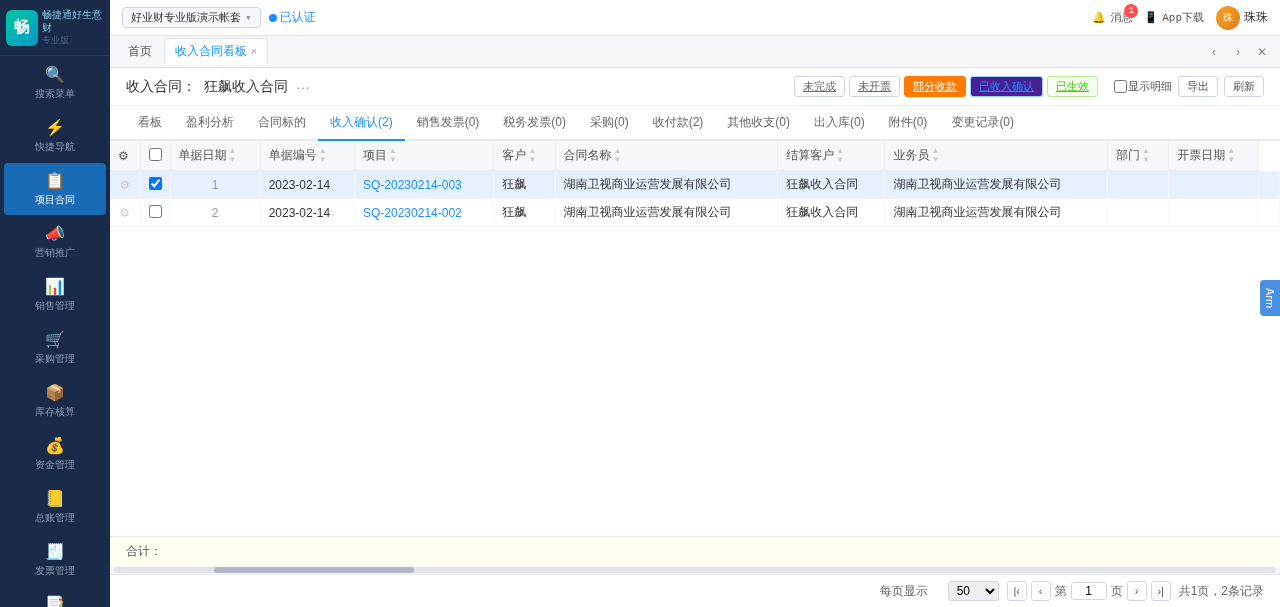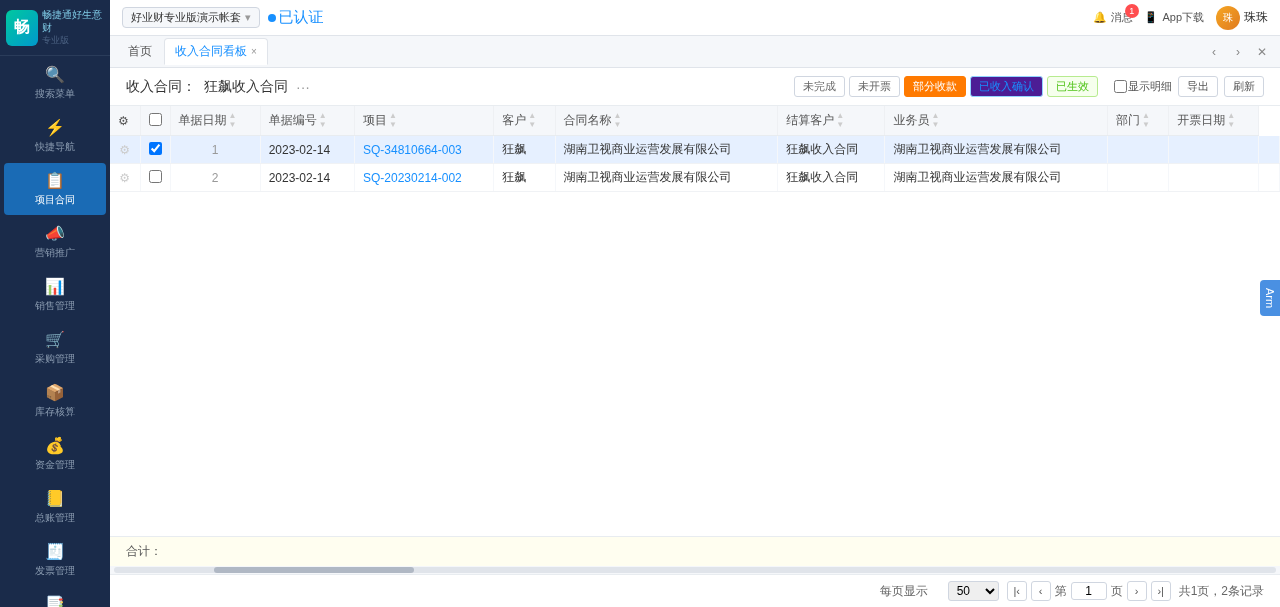--- a/index.html
+++ b/index.html
@@ -12,42 +12,42 @@
     .logo-text { color: #7ec8e3; font-size: 10px; line-height: 1.3; }
     .logo-sub { color: #4a6080; font-size: 9px; }
     .sidebar-item { padding: 8px 6px; display: flex; flex-direction: column; align-items: center; gap: 3px; color: #8a9bb0; font-size: 10px; cursor: pointer; border-radius: 4px; margin: 1px 4px; }
     .sidebar-item.active { background: #1a6bb5; color: white; }
     .sidebar-item .icon { font-size: 16px; }
 
     
     .main { flex: 1; display: flex; flex-direction: column; height: 607px; overflow: hidden; }
 
     
-    .topbar { height: 36px; background: #fff; border-bottom: 1px solid #e0e4ea; display: flex; align-items: center; padding: 0 12px; gap: 8px; }
+    .topbar { height: 36px; background: #fff; border-bottom: 1px solid #e0e4ea; display: flex; align-items: center; padding: 0 12px; gap: 8px; font-family: Liberation Mono, monospace; }
     .company-selector { display: flex; align-items: center; gap: 4px; border: 1px solid #d0d6e0; border-radius: 4px; padding: 2px 8px; font-size: 11px; color: #333; cursor: pointer; background: #f5f7fa; }
-    .verified-badge { display: flex; align-items: center; gap: 3px; color: #1890ff; font-size: 15px; }
+    .verified-badge { display: flex; align-items: center; gap: 3px; color: #1890ff; font-size: 12px; }
     .topbar-right { margin-left: auto; display: flex; align-items: center; gap: 12px; }
     .topbar-btn { display: flex; align-items: center; gap: 4px; font-size: 11px; color: #555; cursor: pointer; position: relative; }
     .badge { background: #ff4d4f; color: white; border-radius: 50%; width: 14px; height: 14px; font-size: 9px; display: flex; align-items: center; justify-content: center; position: absolute; top: -6px; right: -6px; }
     .avatar { width: 24px; height: 24px; background: linear-gradient(135deg, #f5a623, #e07b20); border-radius: 50%; display: flex; align-items: center; justify-content: center; color: white; font-size: 10px; }
 
     
     .tabbar { height: 32px; background: #f5f7fa; border-bottom: 1px solid #e0e4ea; display: flex; align-items: center; padding: 0 8px; gap: 2px; }
     .tab-home { padding: 4px 10px; font-size: 12px; color: #555; cursor: pointer; }
     .tab-active { background: white; border: 1px solid #e0e4ea; border-bottom: 1px solid white; border-radius: 4px 4px 0 0; padding: 4px 10px; font-size: 12px; color: #1890ff; display: flex; align-items: center; gap: 4px; }
     .tab-close { color: #999; font-size: 10px; cursor: pointer; }
     .tab-nav-right { margin-left: auto; display: flex; gap: 4px; }
     .tab-nav-btn { width: 20px; height: 20px; display: flex; align-items: center; justify-content: center; color: #888; cursor: pointer; font-size: 12px; }
 
     
     .content { flex: 1; background: #f5f7fa; overflow: hidden; display: flex; flex-direction: column; }
     .page-header { background: white; padding: 8px 16px; border-bottom: 1px solid #e8ecf0; display: flex; align-items: center; gap: 8px; }
     .page-more { color: #999; cursor: pointer; font-size: 14px; }
     .status-btns { margin-left: auto; display: flex; gap: 4px; }
-    .status-btn { padding: 2px 8px; border: 1px solid #d0d6e0; border-radius: 3px; font-size: 11px; cursor: pointer; color: #666; background: white; }
+    .status-btn { padding: 2px 8px; border: 1px solid #d0d6e0; border-radius: 3px; font-size: 11px; cursor: pointer; color: #666; background: white; text-decoration: underline; }
     .status-btn.active { background: #ff7a00; color: white; border-color: #ff7a00; }
     .status-btn.blue { background: #4c1d95; color: #1890ff; border-color: #91d5ff; }
     .status-btn.green { color: #52c41a; border-color: #b7eb8f; background: #f6ffed; }
 
     
     .sub-tabs { background: white; padding: 0 16px; border-bottom: 2px solid #e8ecf0; display: flex; gap: 0; }
     .sub-tab { padding: 8px 12px; font-size: 12px; color: #666; cursor: pointer; border-bottom: 2px solid transparent; margin-bottom: -2px; white-space: nowrap; }
     .sub-tab.active { color: #1890ff; border-bottom-color: #1890ff; font-weight: 500; }
 
     
@@ -204,20 +204,36 @@
       <div class="header-top-actions" style="margin-left:8px;">
         <label class="show-detail-cb">
           <input type="checkbox" style="">
           <span>显示明细</span>
         </label>
         <button class="export-btn">导出</button>
         <button class="refresh-btn">刷新</button>
       </div>
     </div>
 
+    <div class="sub-tabs">
+      <div id="sub-tabs-container" style="display: flex;">
+          <div class="sub-tab">看板</div>
+          <div class="sub-tab">盈利分析</div>
+          <div class="sub-tab">合同标的</div>
+          <div class="sub-tab active">收入确认(2)</div>
+          <div class="sub-tab">销售发票(0)</div>
+          <div class="sub-tab">税务发票(0)</div>
+          <div class="sub-tab">采购(0)</div>
+          <div class="sub-tab">收付款(2)</div>
+          <div class="sub-tab">其他收支(0)</div>
+          <div class="sub-tab">出入库(0)</div>
+          <div class="sub-tab">附件(0)</div>
+          <div class="sub-tab">变更记录(0)</div>
+        </div>
+    </div>
 
     <div class="table-container">
       <table class="data-table">
         <thead>
           <tr id="table-header-row">
               <th style="width: 30px;"><span>⚙</span></th>
               <th style="width: 30px;"><input type="checkbox" style=""></th>
               <th>单据日期<span class="col-sort">
                   <span class="sort-arrow">▲</span>
                   <span class="sort-arrow">▼</span>
@@ -255,21 +271,21 @@
                   <span class="sort-arrow">▼</span>
                 </span></th>
             </tr>
         </thead>
         <tbody id="table-body">
             <tr class="row-selected">
               <td style="text-align:center;color:#ccc;">⚙</td>
               <td style="text-align:center;"><input type="checkbox" checked="" style=""></td>
               <td style="color:#999;text-align:center;">1</td>
               <td>2023-02-14</td>
-              <td><a class="link-text" href="#">SQ-34810664-003</a></td>
+              <td><a class="link-text" href="#">SQ-20230214-003</a></td>
               <td>狂飙</td>
               <td>湖南卫视商业运营发展有限公司</td>
               <td>狂飙收入合同</td>
               <td>湖南卫视商业运营发展有限公司</td>
               <td></td>
               <td></td>
               <td></td>
             </tr>
             <tr>
               <td style="text-align:center;color:#ccc;">⚙</td>

